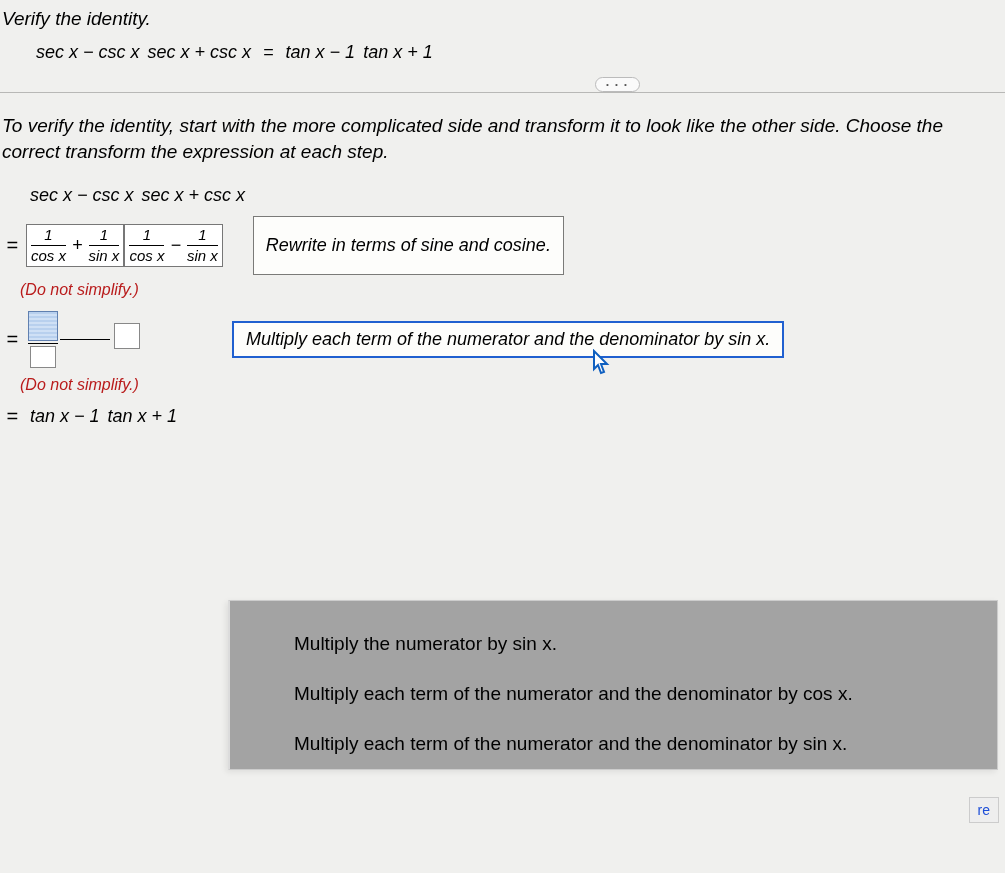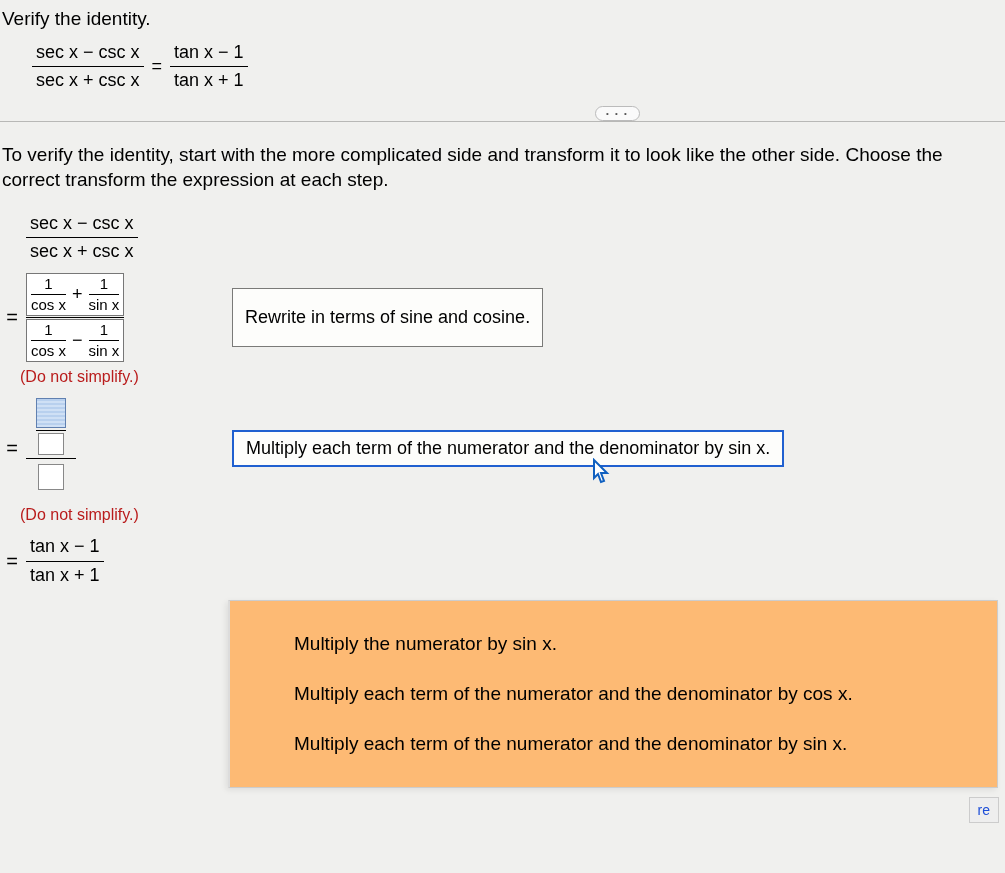--- a/index.html
+++ b/index.html
@@ -9,38 +9,39 @@
     font-family: Arial, Helvetica, sans-serif;
     background: #f0f0ee;
     color: #000;
     width: 1005px;
     height: 873px;
     overflow: hidden;
     position: relative;
   }
   .page {
     padding: 8px 0 0 0;
+    font-style: italic;
   }
   .header-area {
     padding: 0 0 12px 2px;
   }
   .title {
     font-size: 19px;
     margin-bottom: 10px;
   }
   .eqn-row {
     display: flex;
     align-items: center;
     margin-left: 30px;
     font-size: 18px;
     gap: 8px;
   }
   .frac {
     display: inline-flex;
-    flex-direction: column;
+    flex-direction: row;
     align-items: center;
     text-align: center;
     vertical-align: middle;
     line-height: 1.3;
   }
   .frac .num, .frac .den {
     padding: 1px 4px;
     white-space: nowrap;
   }
   .frac .bar {
@@ -129,25 +130,25 @@
     position: absolute;
     left: 352px;
     top: 26px;
     pointer-events: none;
   }
   .dropdown-panel {
     position: absolute;
     left: 228px;
     top: 600px;
     width: 770px;
-    background: #fdba74;
+    background: #a3a3a3;
     border: 1px solid #ccc;
     border-left: 2px solid #dcdcdc;
     box-shadow: -2px 2px 6px rgba(0,0,0,0.08);
-    padding: 18px 10px 18px 56px;
+    padding: 18px 10px 0 56px;
   }
   .dropdown-option {
     font-size: 19px;
     padding: 14px 8px;
     cursor: pointer;
   }
   .small-btn {
     position: absolute;
     right: 6px;
     bottom: 50px;

